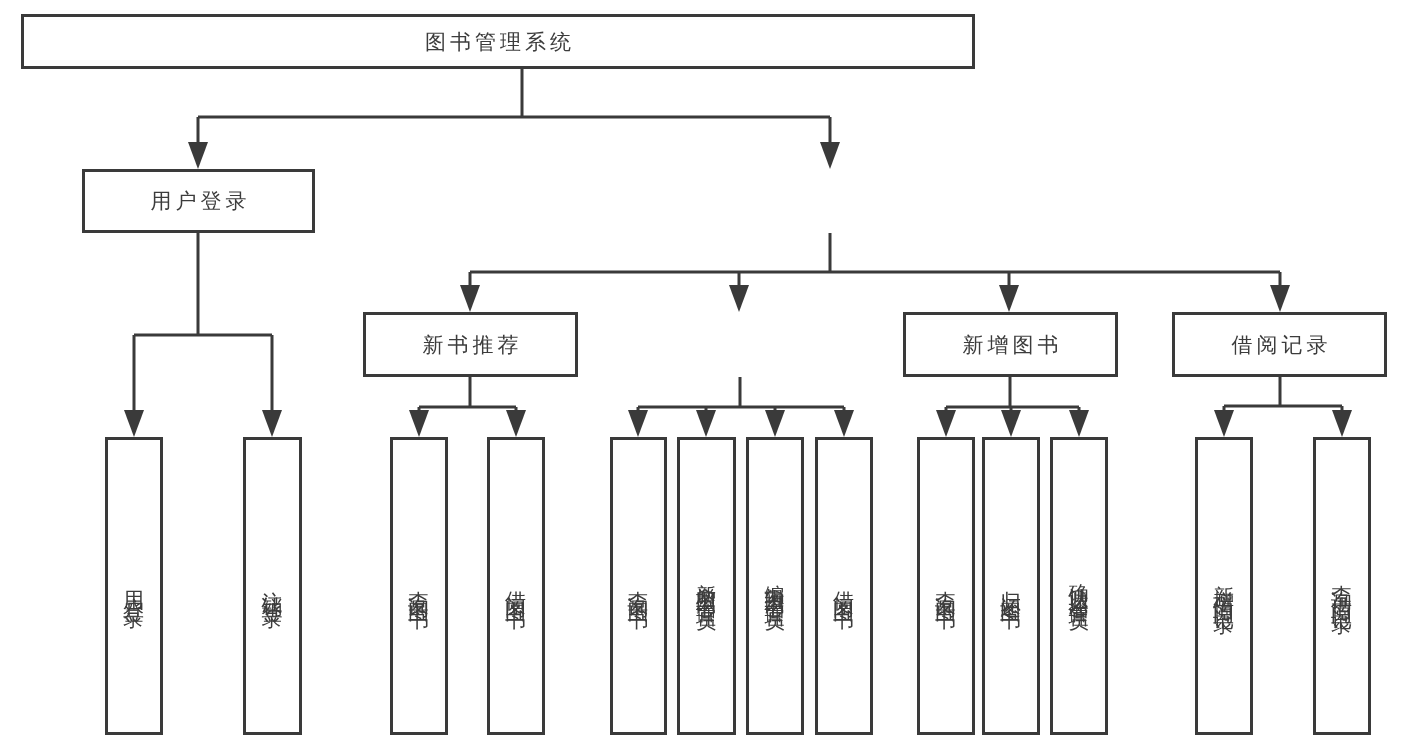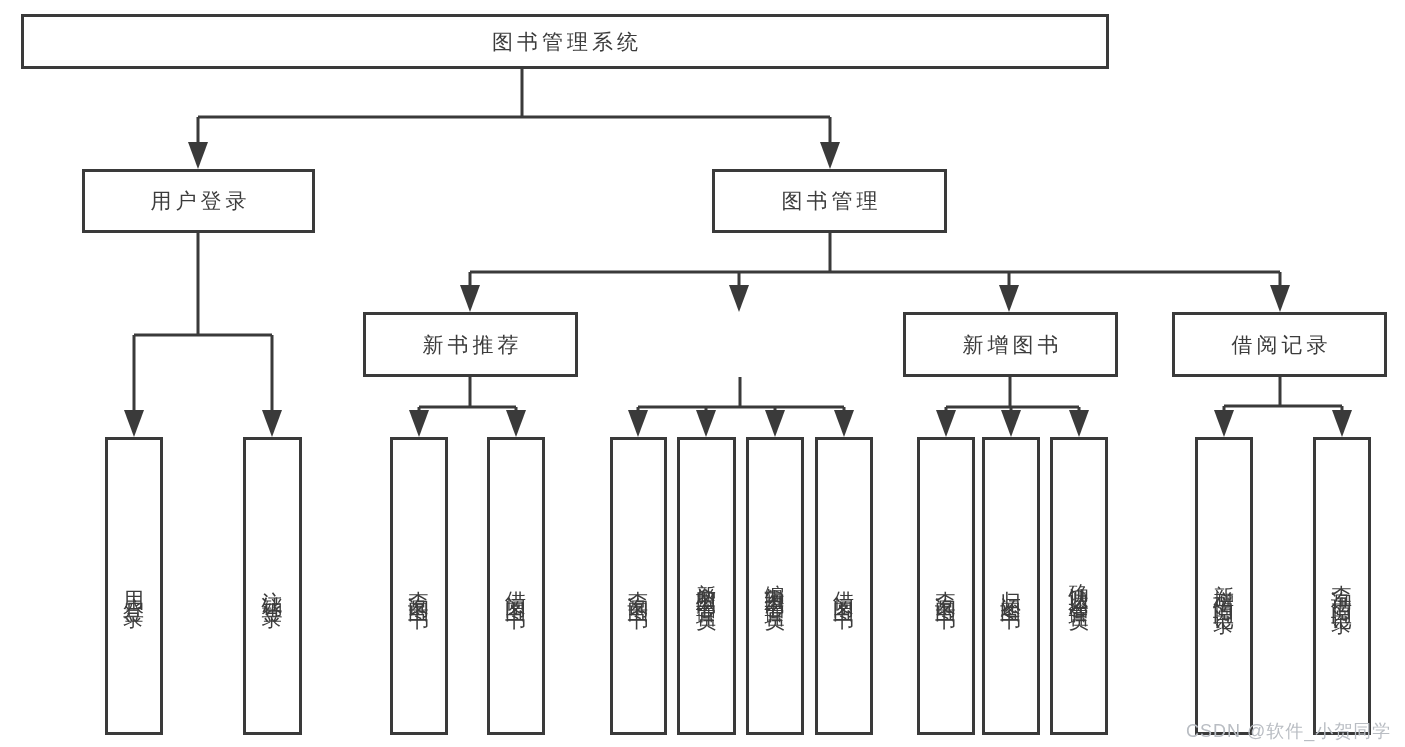--- a/index.html
+++ b/index.html
@@ -88,29 +88,26 @@
       <path d="M775 437 l-10 -27 h20 z"></path>
       <path d="M844 437 l-10 -27 h20 z"></path>
       <path d="M946 437 l-10 -27 h20 z"></path>
       <path d="M1011 437 l-10 -27 h20 z"></path>
       <path d="M1079 437 l-10 -27 h20 z"></path>
       <path d="M1224 437 l-10 -27 h20 z"></path>
       <path d="M1342 437 l-10 -27 h20 z"></path>
     </g>
   </svg>
 
-  <div class="box box-h" style="left:21px; top:14px; width:1088px; height:55px;">
+  <div class="box box-h" style="left:21px; top:14px; width:954px; height:55px;">
     <span>图书管理系统</span>
   </div>
 
   <div class="box box-h" style="left:82px; top:169px; width:233px; height:64px;">
     <span>用户登录</span>
-  </div>
-  <div class="box box-h" style="left:712px; top:169px; width:235px; height:64px;">
-    <span>图书管理</span>
   </div>
 
   <div class="box box-h" style="left:363px; top:312px; width:215px; height:65px;">
     <span>新书推荐</span>
   </div>
   <div class="box box-h" style="left:903px; top:312px; width:215px; height:65px;">
     <span>新增图书</span>
   </div>
   <div class="box box-h" style="left:1172px; top:312px; width:215px; height:65px;justify-content:center;">
     <span>借阅记录</span>
@@ -127,15 +124,14 @@
   <div class="box box-v" style="left:746px; top:437px; width:58px; height:298px; font-size:20px; letter-spacing:4px;">编辑图书（管理员）</div>
   <div class="box box-v" style="left:815px; top:437px; width:58px; height:298px;">借阅图书</div>
 
   <div class="box box-v" style="left:917px; top:437px; width:58px; height:298px;">查询图书</div>
   <div class="box box-v" style="left:982px; top:437px; width:58px; height:298px;">归还图书</div>
   <div class="box box-v" style="left:1050px; top:437px; width:58px; height:298px; font-size:20px; letter-spacing:4px;">确认归还（管理员）</div>
 
   <div class="box box-v" style="left:1195px; top:437px; width:58px; height:298px;">新增借阅记录</div>
   <div class="box box-v" style="left:1313px; top:437px; width:58px; height:298px;">查询借阅记录</div>
 
-  <div class="watermark">CSDN @软件_小贺同学</div>
 
 </div>
 
 </body></html>

